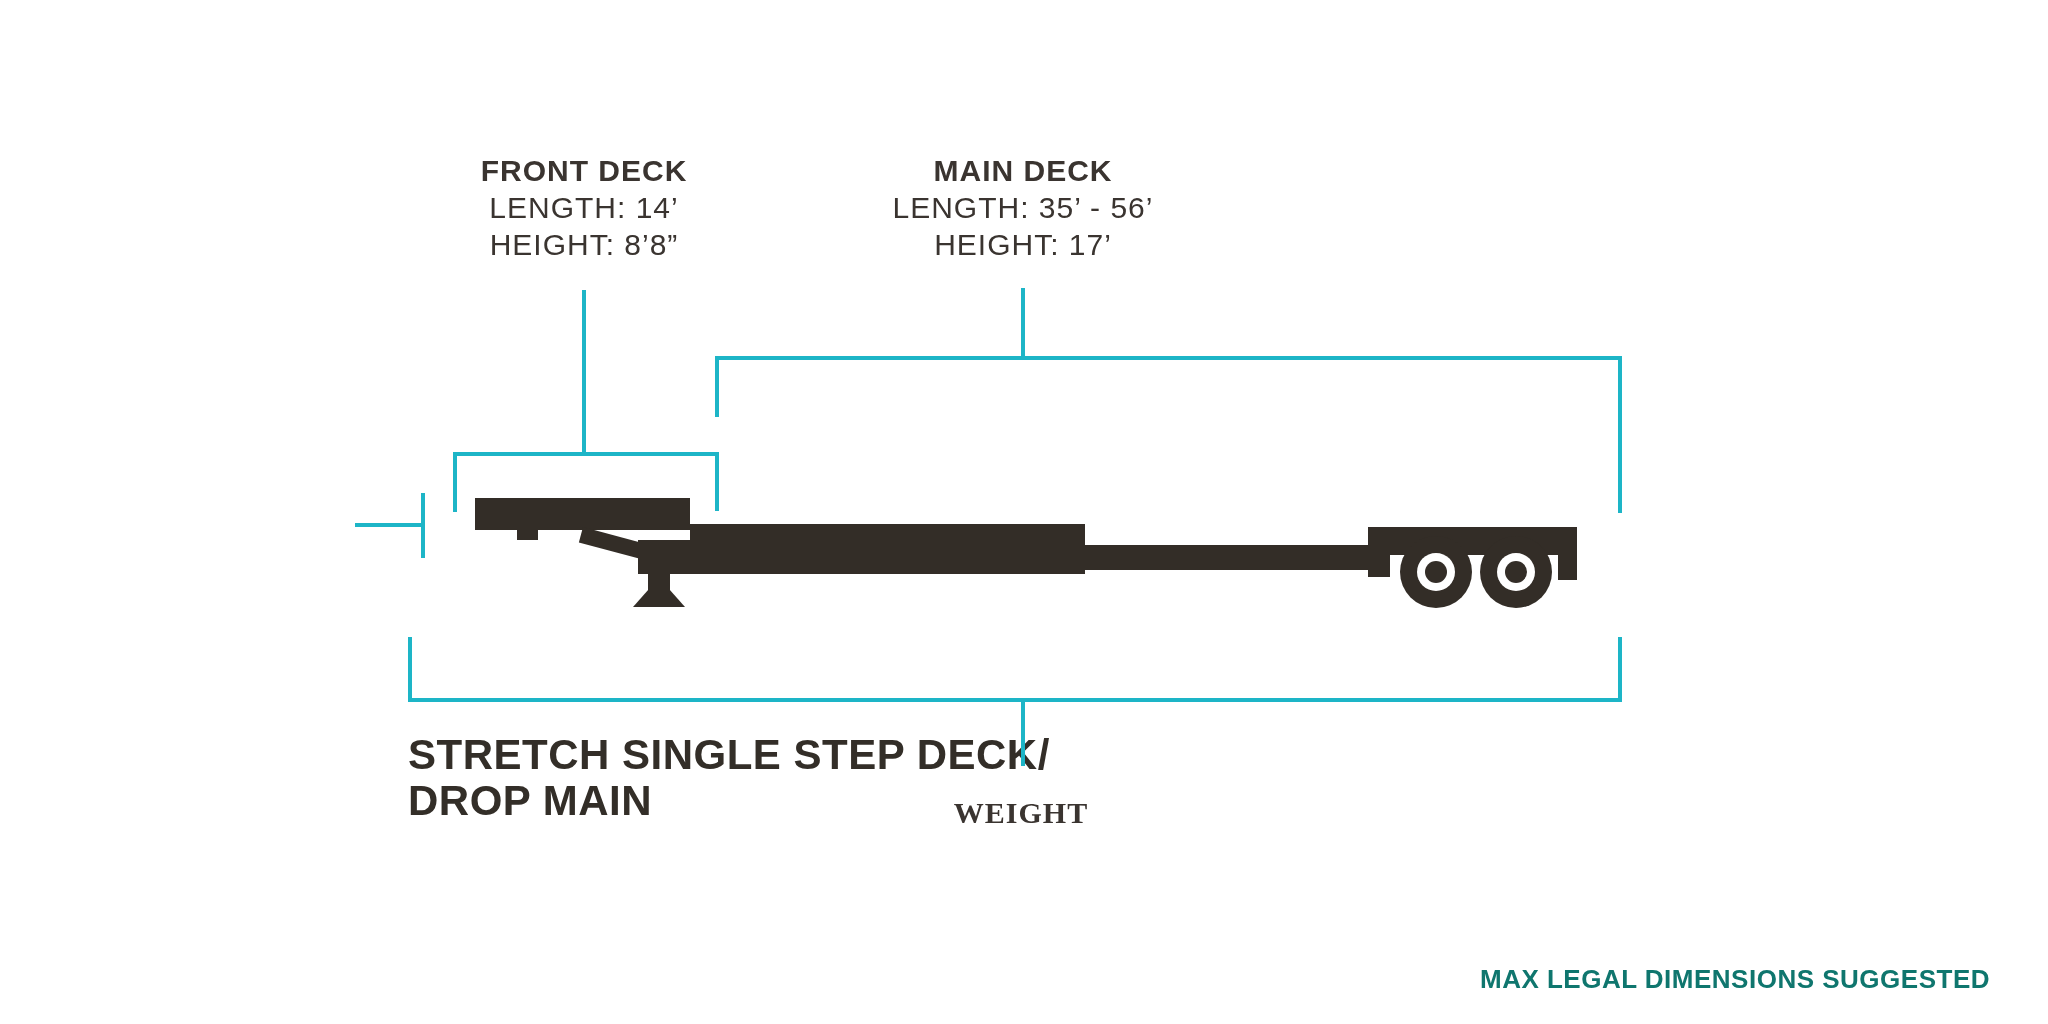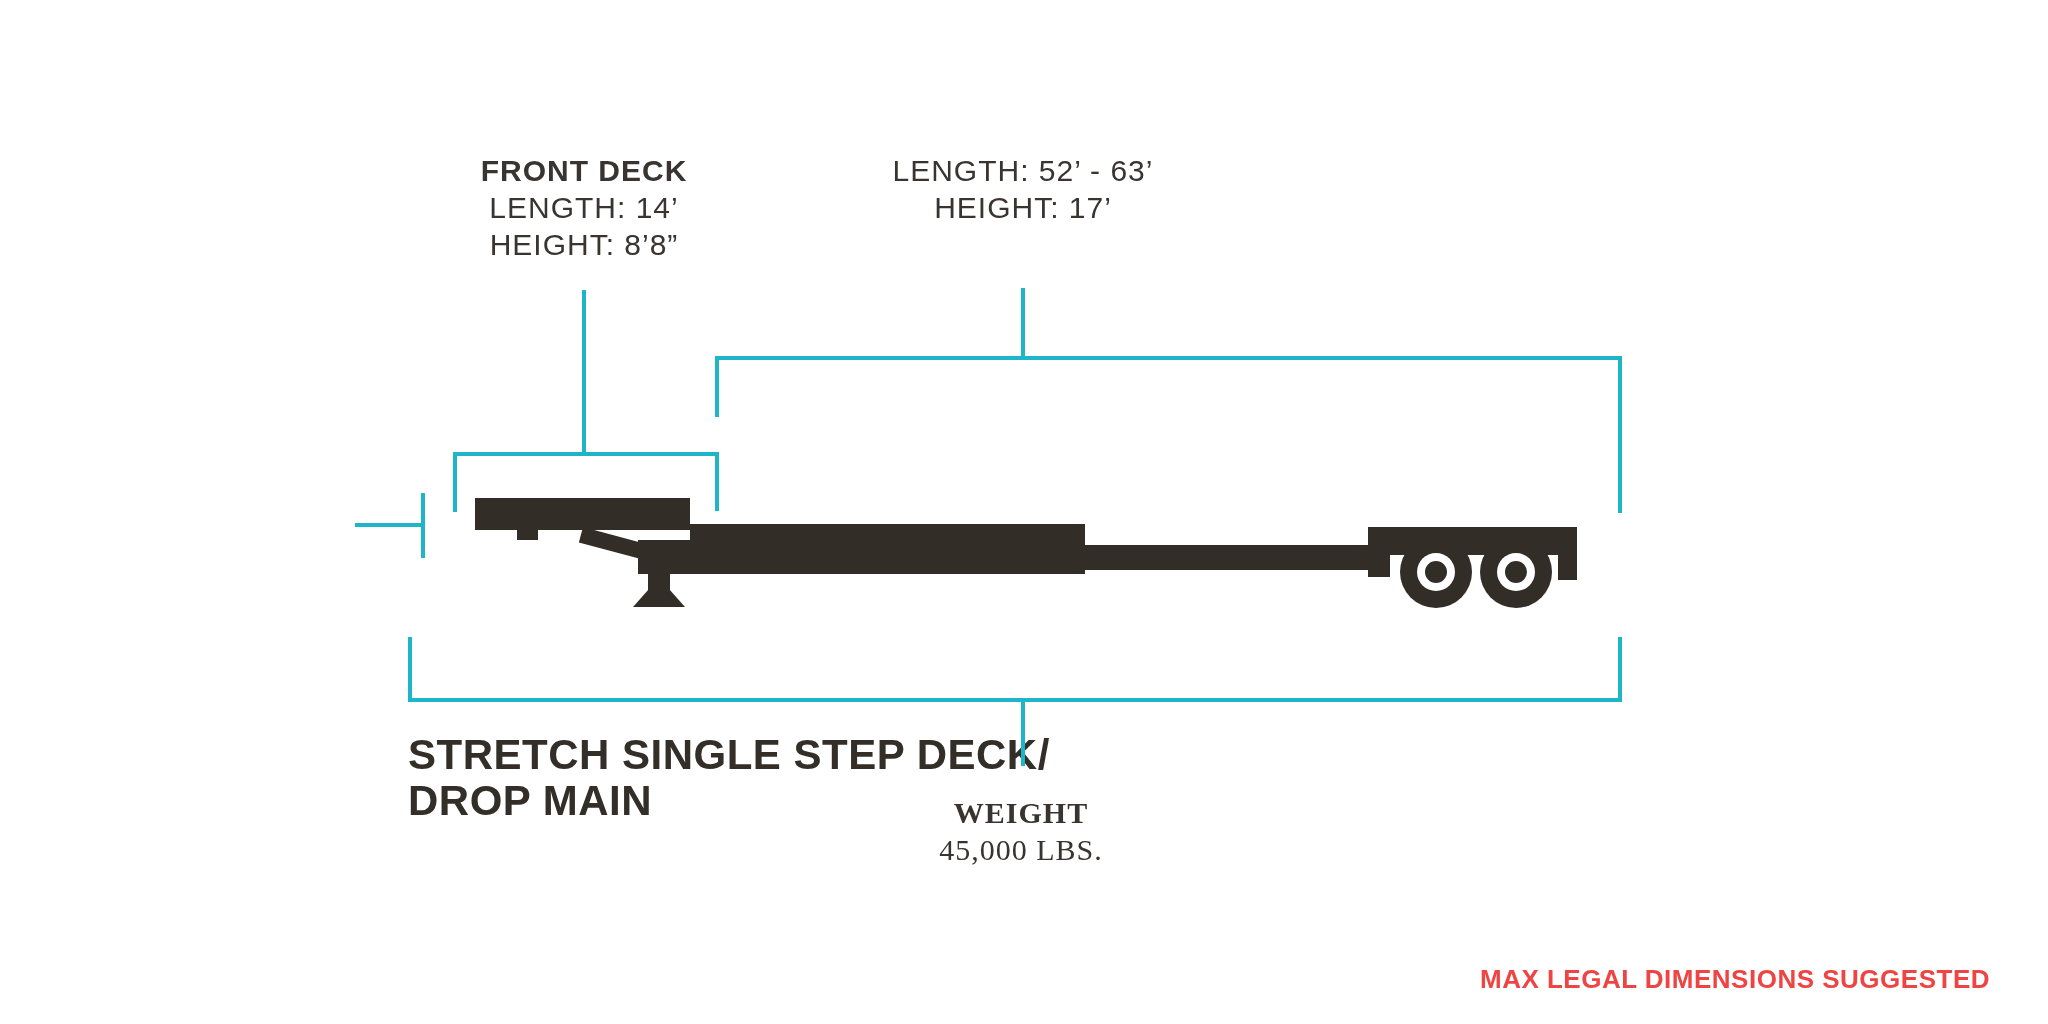--- a/index.html
+++ b/index.html
@@ -26,21 +26,21 @@
     color:#332e28;
     font-size:42px;
     line-height:46px;
     font-weight:700;
     letter-spacing:.5px;
     text-align:left;
     white-space:nowrap;
   }
   .footnote{
     position:absolute;
-    color:#ef4444;
+    color:#0f766e;
     font-size:26px;
     font-weight:700;
     letter-spacing:.5px;
     white-space:nowrap;
   }
   
   .tline{position:absolute;background:#1db5c7;}
   
   .trl{position:absolute;background:#332d27;}
   .slope{
@@ -68,28 +68,28 @@
 
 <div id="stage">
 
   <div class="lbl" style="left:454px;top:152px;width:260px;">
     <div class="hd">FRONT DECK</div>
     <div>LENGTH: 14’</div>
     <div>HEIGHT: 8’8”</div>
   </div>
 
   <div class="lbl" style="left:873px;top:152px;width:300px;">
-    <div>LENGTH: 52’ - 63’</div>
+    <div class="hd">MAIN DECK</div>
+    <div>LENGTH: 35’ - 56’</div>
     <div>HEIGHT: 17’</div>
   </div>
 
 
   <div class="lbl" style="left:871px;top:794px;width:300px;font-family:Liberation Serif, serif;">
     <div class="hd">WEIGHT</div>
-    <div>45,000 LBS.</div>
   </div>
 
   <div class="title" style="left:408px;top:732px;">
     <div>STRETCH SINGLE STEP DECK/</div>
     <div>DROP MAIN</div>
   </div>
 
   <div class="footnote" style="right:58px;top:964px;">MAX LEGAL DIMENSIONS SUGGESTED</div>
 
   <div class="tline" style="left:582px;top:290px;width:4px;height:162px;"></div>

